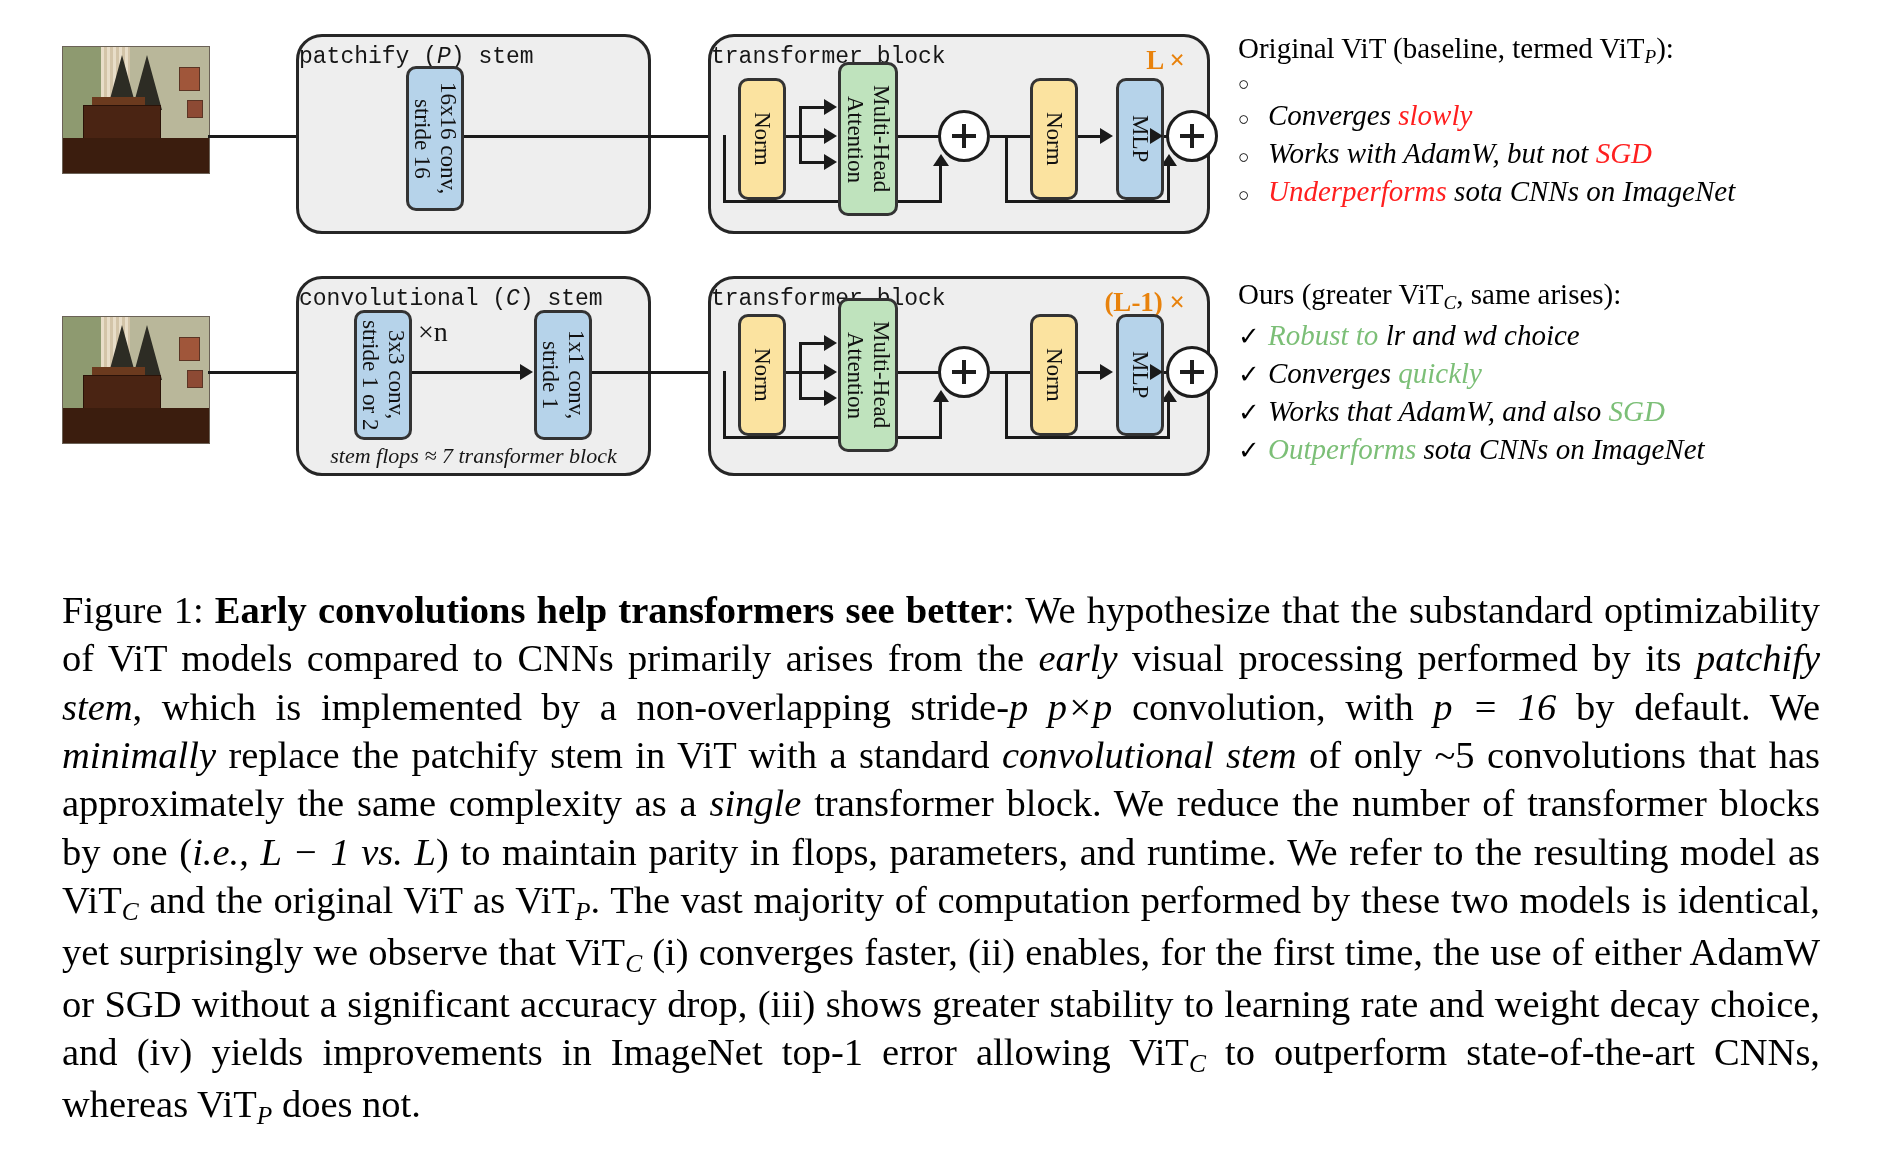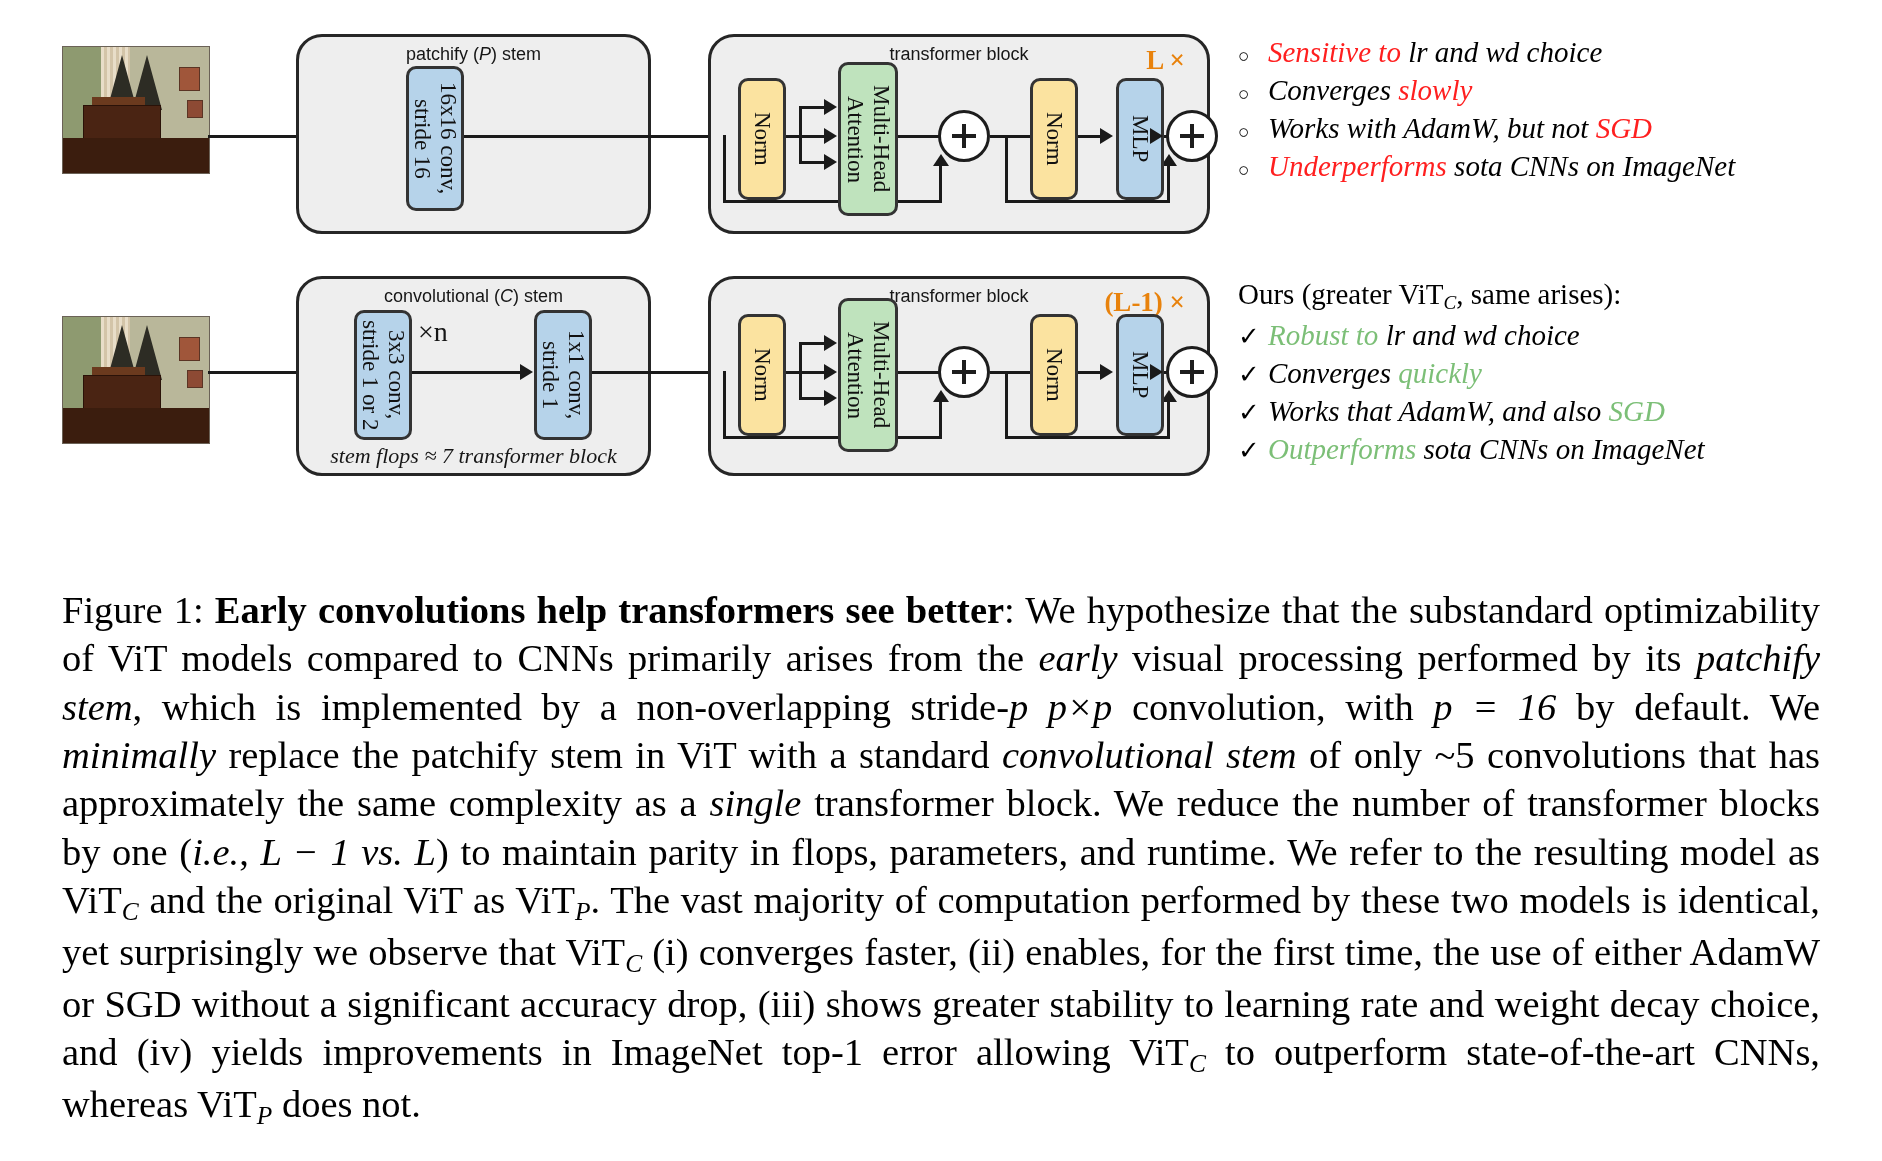--- a/index.html
+++ b/index.html
@@ -104,23 +104,22 @@
     background: #eeeeee;
     border: 3px solid #262626;
     border-radius: 26px;
     box-sizing: border-box;
   }
   .panel-title {
     position: absolute;
     top: 7px;
     left: 0;
     width: 100%;
-    text-align: center;
-    font-size: 18px;
-    font-family: Liberation Sans, sans-serif;
+    font-size: 23px;
+    font-family: Liberation Mono, monospace;
     color: #161616;
     white-space: nowrap;
   }
   .panel-title .it { font-style: italic; }
   .panel-foot {
     position: absolute;
     bottom: 4px;
     left: 0;
     width: 100%;
     text-align: center;
@@ -420,23 +419,25 @@
       <div class="opbox blue" style="left:1116px; top:26px; width:48px; height:122px;">
         <span class="vtext">MLP</span>
       </div>
 
       <div class="wire" style="left:1164px; top:83px; width:20px;"></div>
       <div class="arrow-r" style="left:1150px; top:76px;"></div>
       <div class="plus" style="left:1166px; top:58px;"></div>
     </div>
 
     <div class="bullets bullets-top">
+      <div class="head">
+        <span>Original ViT (baseline, termed ViT</span><sub>P</sub><span>):</span>
+      </div>
       <div class="bullet-row">
         <span class="marker circle">○</span>
-        <span class="btext"><span class="red">Sensitive to</span><span> lr and wd choice</span></span>
       </div>
       <div class="bullet-row">
         <span class="marker circle">○</span>
         <span class="btext"><span>Converges </span><span class="red">slowly</span></span>
       </div>
       <div class="bullet-row">
         <span class="marker circle">○</span>
         <span class="btext"><span>Works with AdamW, but not </span><span class="red">SGD</span></span>
       </div>
       <div class="bullet-row">

